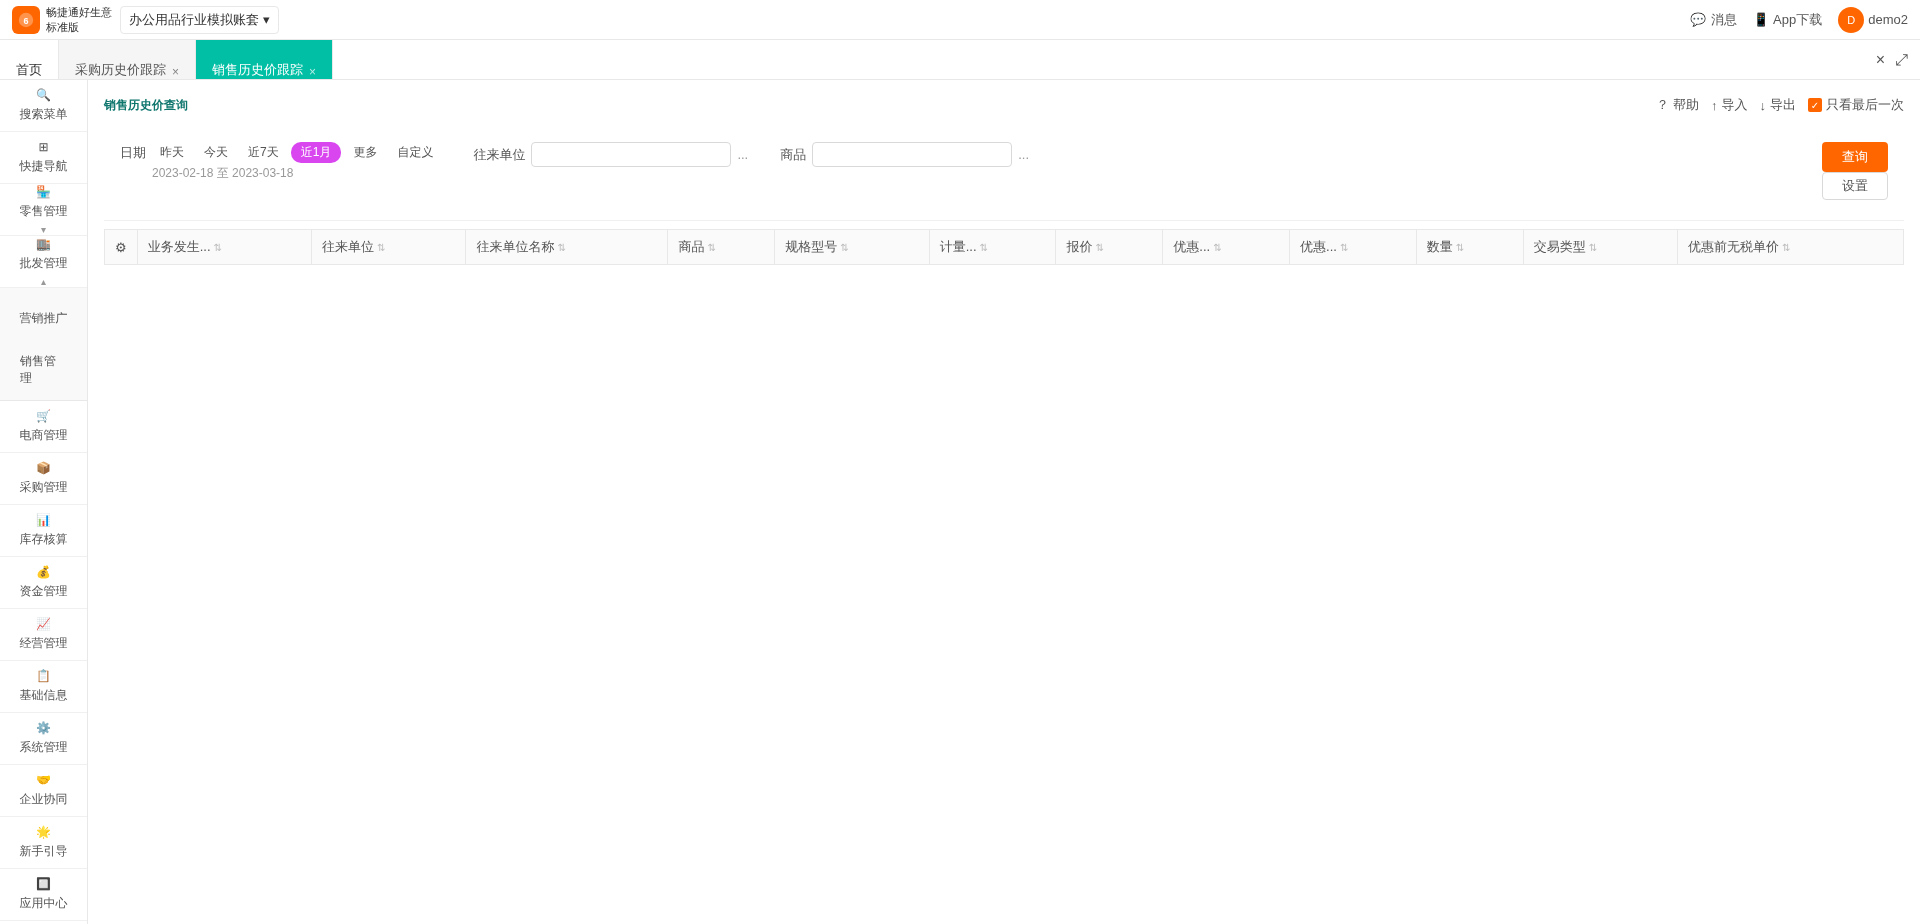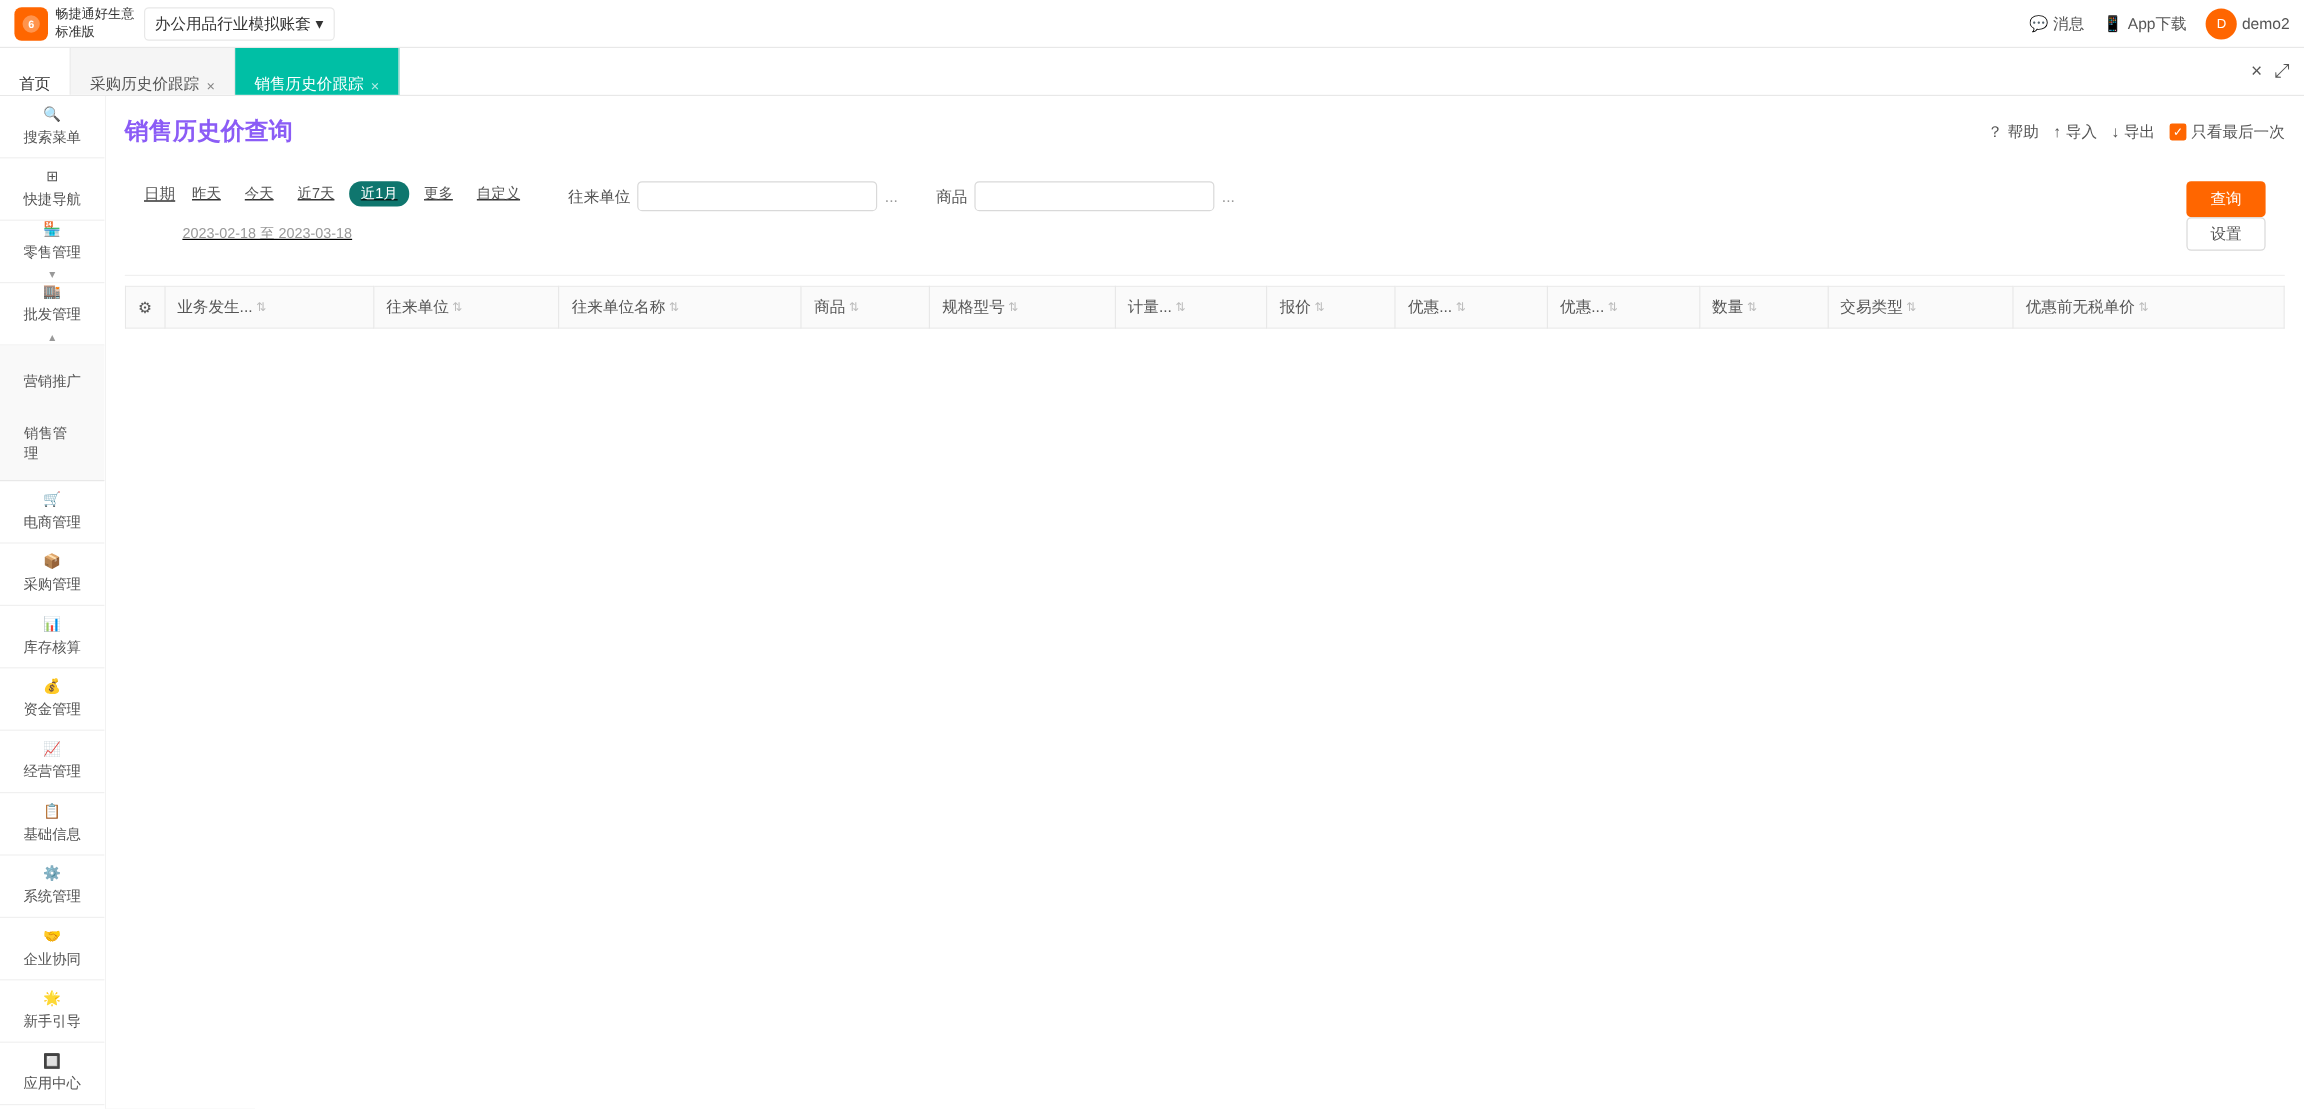--- a/index.html
+++ b/index.html
@@ -85,30 +85,30 @@
     .content { flex: 1; overflow: auto; background: #f5f5f5; }
     .page-content { background: #fff; margin: 0; padding: 16px; min-height: 100%; }
 
     
     .page-header {
       display: flex;
       align-items: center;
       justify-content: space-between;
       margin-bottom: 16px;
     }
-    .page-title { font-size: 20px; font-weight: 600; color: #8b5cf6; }
+    .page-title { font-size: 12px; font-weight: 600; color: #0f766e; }
     .page-actions { display: flex; align-items: center; gap: 12px; font-size: 13px; color: #555; }
     .page-actions span { display: flex; align-items: center; gap: 4px; cursor: pointer; }
     .checkbox-label { display: flex; align-items: center; gap: 4px; cursor: pointer; }
     .checkbox-checked { width: 14px; height: 14px; background: #f60; border-radius: 2px; display: flex; align-items: center; justify-content: center; }
     .checkbox-checked::after { content: '✓'; color: white; font-size: 10px; }
     .filter-label { color: #555; font-size: 13px; white-space: nowrap; }
     .date-buttons { display: flex; gap: 4px; }
     .date-btn { padding: 2px 8px; border-radius: 3px; cursor: pointer; font-size: 12px; color: #555; background: transparent; border: none; }
-    .date-btn.active { background: #0f766e; color: white; border-radius: 10px; padding: 2px 10px; }
+    .date-btn.active { background: #d946ef; color: white; border-radius: 10px; padding: 2px 10px; }
     .date-range-text { font-size: 12px; color: #999; margin-left: 4px; }
     .filter-input { border: 1px solid #d9d9d9; border-radius: 4px; padding: 4px 8px; font-size: 13px; width: 200px; outline: none; color: #333; }
     .filter-dots { color: #999; cursor: pointer; font-size: 13px; }
     .query-btn { background: #f60; color: white; border: none; border-radius: 4px; padding: 6px 20px; cursor: pointer; font-size: 13px; }
     .setting-btn { background: white; color: #555; border: 1px solid #d9d9d9; border-radius: 4px; padding: 4px 12px; cursor: pointer; font-size: 13px; }
 
     
     .data-table { width: 100%; border-collapse: collapse; font-size: 13px; }
     .data-table th {
       background: #fafafa;
@@ -298,21 +298,21 @@
           <label class="checkbox-label">
             <div class="checkbox-checked"></div>
             <span>只看最后一次</span>
           </label>
         </div>
       </div>
 
       <div class="filters-container">
         <div style="display:flex; align-items:flex-start; gap:12px; margin-bottom:8px;">
 
-          <div style="display:flex; flex-direction:column; gap:14px;text-decoration:underline;">
+          <div style="display:flex; flex-direction:column; gap:2px;">
             <div style="display:flex; align-items:center; gap:6px;">
               <span class="filter-label">日期</span>
               <div class="date-buttons">
                 <span class="date-btn">昨天</span>
                 <span class="date-btn">今天</span>
                 <span class="date-btn">近7天</span>
                 <span class="date-btn active">近1月</span>
                 <span class="date-btn">更多</span>
                 <span class="date-btn">自定义</span>
               </div>

